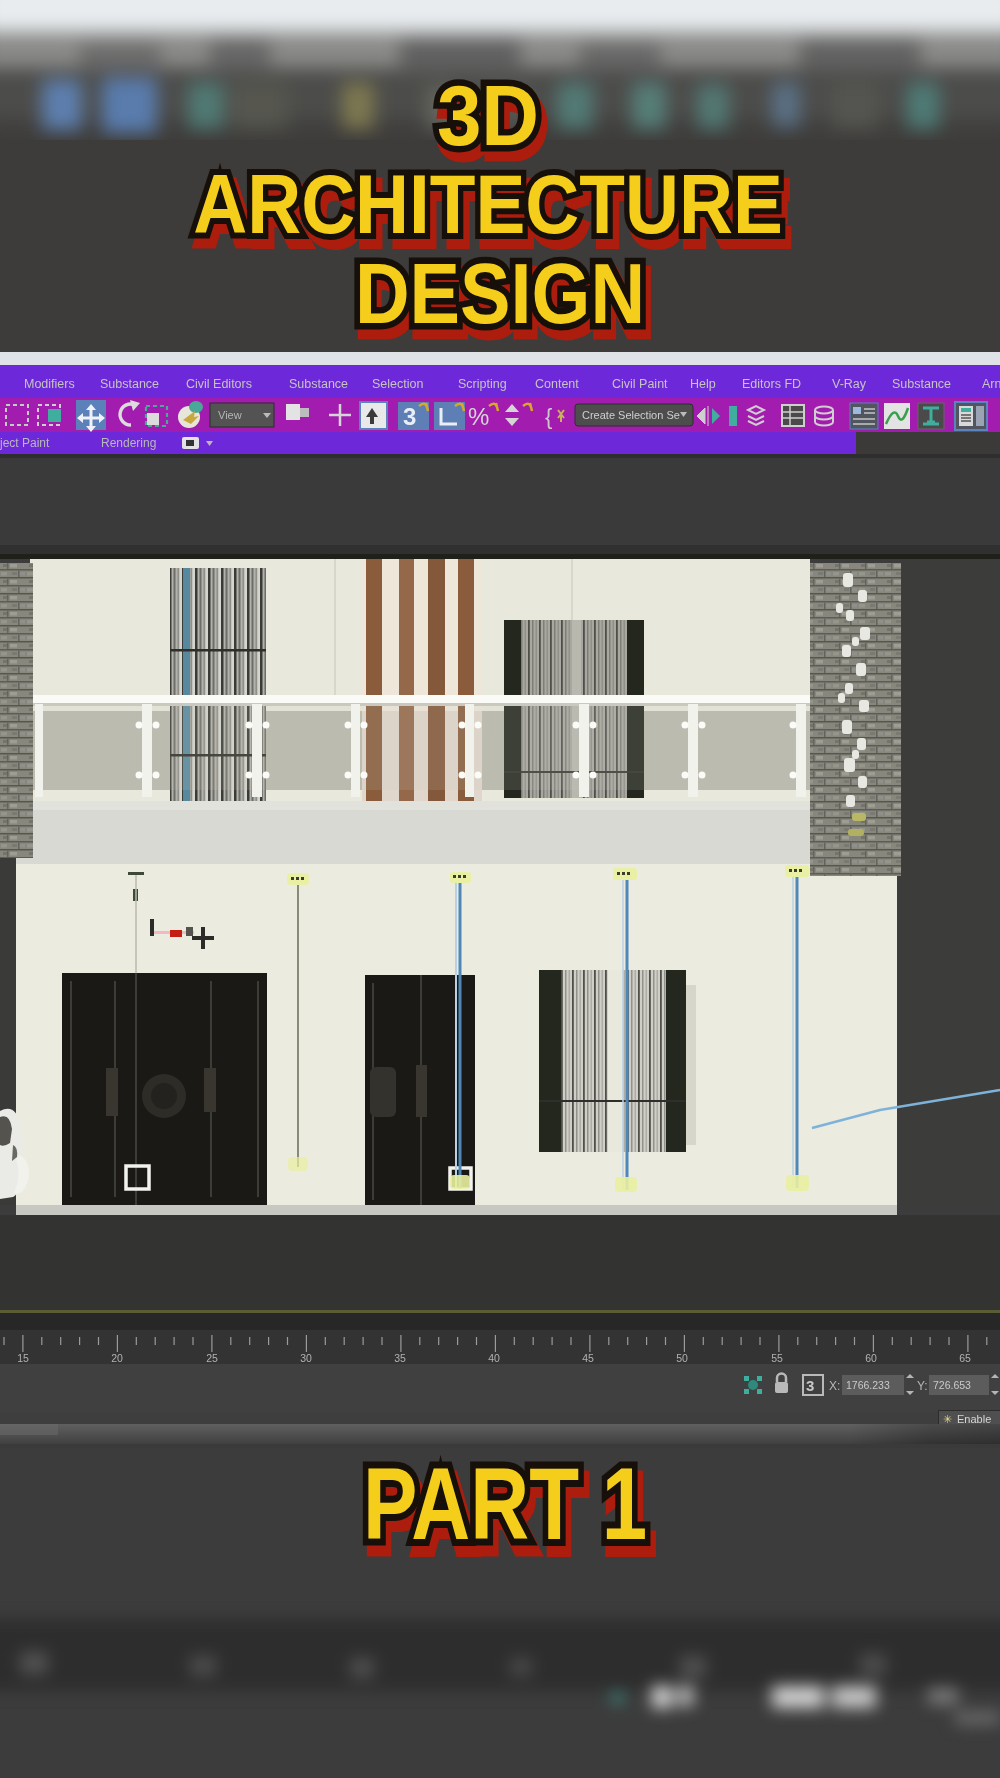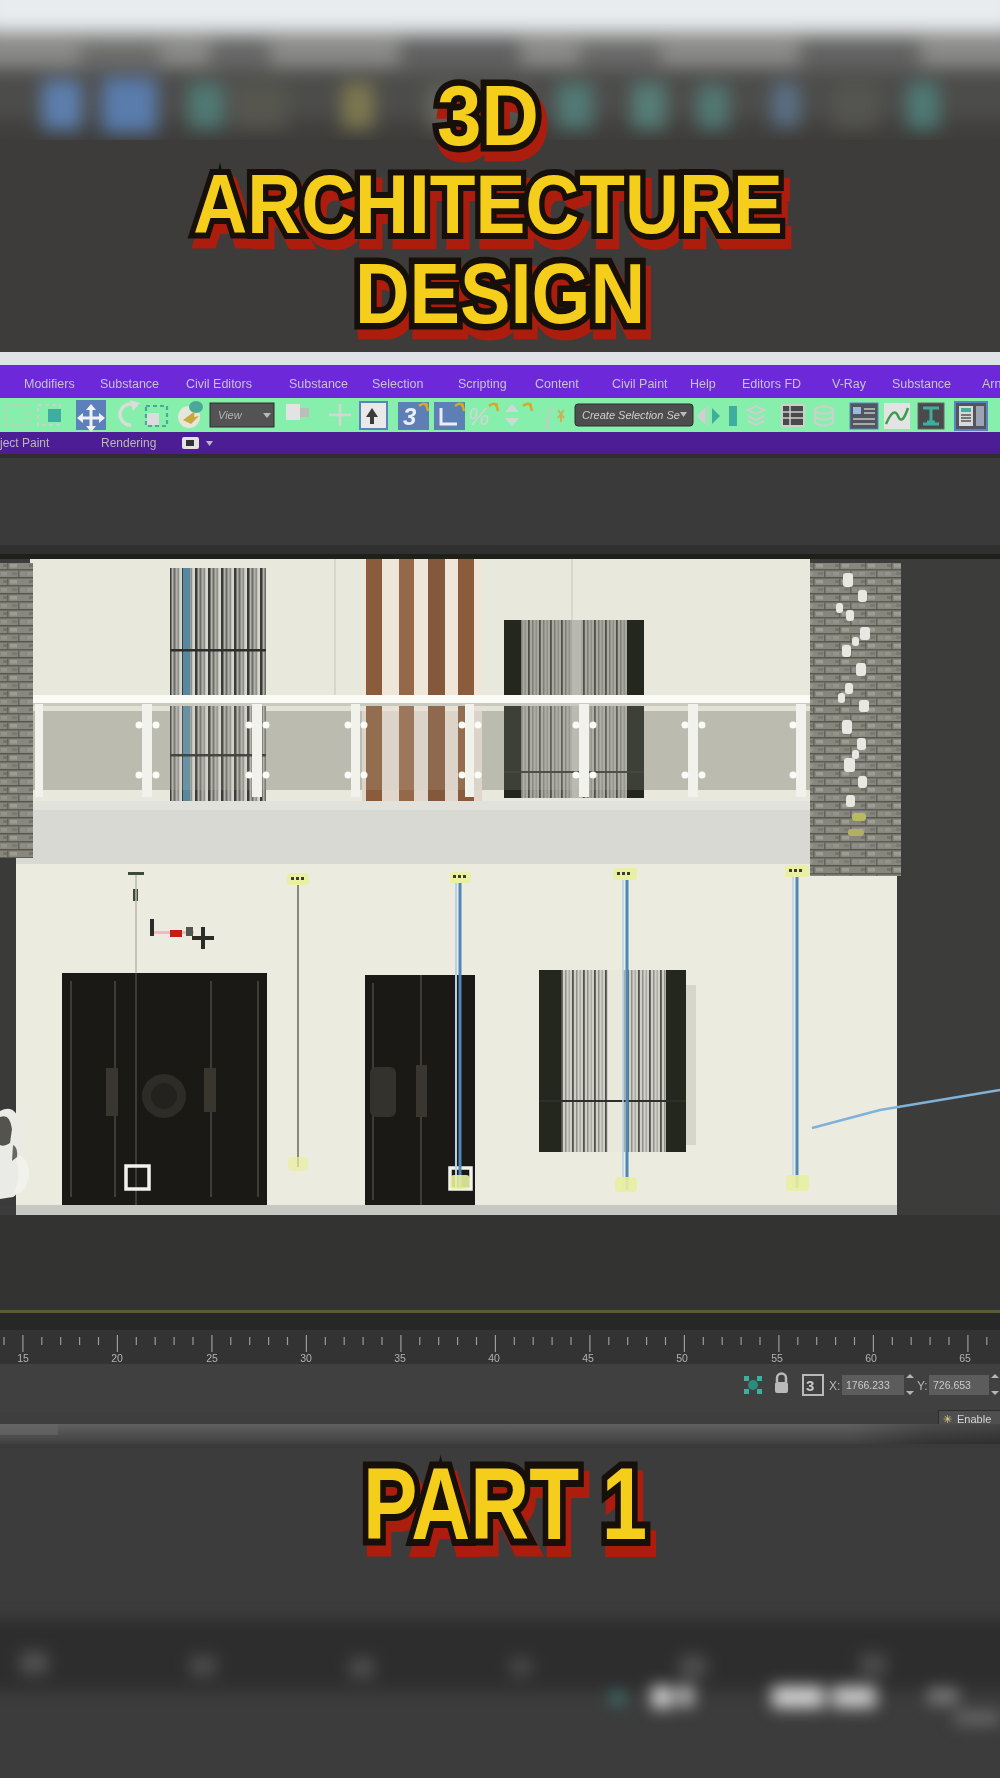--- a/index.html
+++ b/index.html
@@ -69,21 +69,21 @@
   <span class="abs" style="left:458px;top:12px;">Scripting</span>
   <span class="abs" style="left:535px;top:12px;">Content</span>
   <span class="abs" style="left:612px;top:12px;">Civil Paint</span>
   <span class="abs" style="left:690px;top:12px;">Help</span>
   <span class="abs" style="left:742px;top:12px;">Editors FD</span>
   <span class="abs" style="left:832px;top:12px;">V-Ray</span>
   <span class="abs" style="left:892px;top:12px;">Substance</span>
   <span class="abs" style="left:982px;top:12px;">Arn</span>
 </div>
 
-<div class="abs" style="left:0;top:398px;width:1000px;height:34px;background:#86efac;filter:blur(0.5px);font-style:italic;">
+<div class="abs" style="left:0;top:398px;width:1000px;height:34px;background:#a21caf;filter:blur(0.5px);">
   <svg width="1000" height="34" viewBox="0 0 1000 34">
 
     <rect x="6" y="7" width="22" height="20" fill="none" stroke="#bfcfbf" stroke-width="2" stroke-dasharray="4 3"></rect>
     <rect x="38" y="7" width="22" height="20" fill="none" stroke="#cfcfcf" stroke-width="2" stroke-dasharray="4 3"></rect>
     <rect x="48" y="11" width="13" height="13" fill="#3fae9f"></rect>
 
     <rect x="76" y="2" width="30" height="30" fill="#5b80ba"></rect>
     <path d="M91 6 l5 6 h-3.5 v6.5 h6.5 v-3.5 l6 5 -6 5 v-3.5 h-6.5 v6.5 h3.5 l-5 6 -5 -6 h3.5 v-6.5 h-6.5 v3.5 l-6 -5 6 -5 v3.5 h6.5 v-6.5 h-3.5 z" fill="#eef2f8"></path>
 
     <path d="M131 27 a10.5 10.5 0 1 1 4 -20" fill="none" stroke="#dcdcdc" stroke-width="3.4"></path>
@@ -155,21 +155,21 @@
     <path d="M923 10 h16 M931 10 v14 M923 26 h16 M927 24 h8" stroke="#3fae9f" stroke-width="3" fill="none"></path>
 
     <rect x="955" y="4" width="32" height="28" fill="#50555f" stroke="#5b83c0" stroke-width="2"></rect>
     <rect x="959" y="8" width="14" height="20" fill="#d9d9d9"></rect>
     <rect x="961" y="10" width="10" height="4" fill="#3fae9f"></rect>
     <path d="M961 17 h10 M961 20 h10 M961 23 h10" stroke="#555" stroke-width="1.5"></path>
     <rect x="976" y="8" width="8" height="20" fill="#9aa4b5"></rect>
   </svg>
 </div>
 
-<div class="abs" style="left:0;top:432px;width:1000px;height:22px;background:#4c1d95;color:#b9b9b9;font-size:12px;filter:blur(0.5px);">
+<div class="abs" style="left:0;top:432px;width:856px;height:22px;background:#6d28d9;color:#b9b9b9;font-size:12px;filter:blur(0.5px);">
   <span class="abs" style="left:0px;top:4px;">ject Paint</span>
   <span class="abs" style="left:101px;top:4px;">Rendering</span>
   <svg class="abs" style="left:182px;top:4px;" width="34" height="14">
     <rect x="0" y="1" width="17" height="12" rx="2" fill="#e3e3e3"></rect>
     <rect x="4" y="4" width="8" height="6" fill="#333"></rect>
     <path d="M24 5 l7 0 -3.5 5 z" fill="#b9b9b9"></path>
   </svg>
 </div>
 <div class="abs" style="left:0;top:454px;width:1000px;height:4px;background:#2e2e2e;"></div>
 

